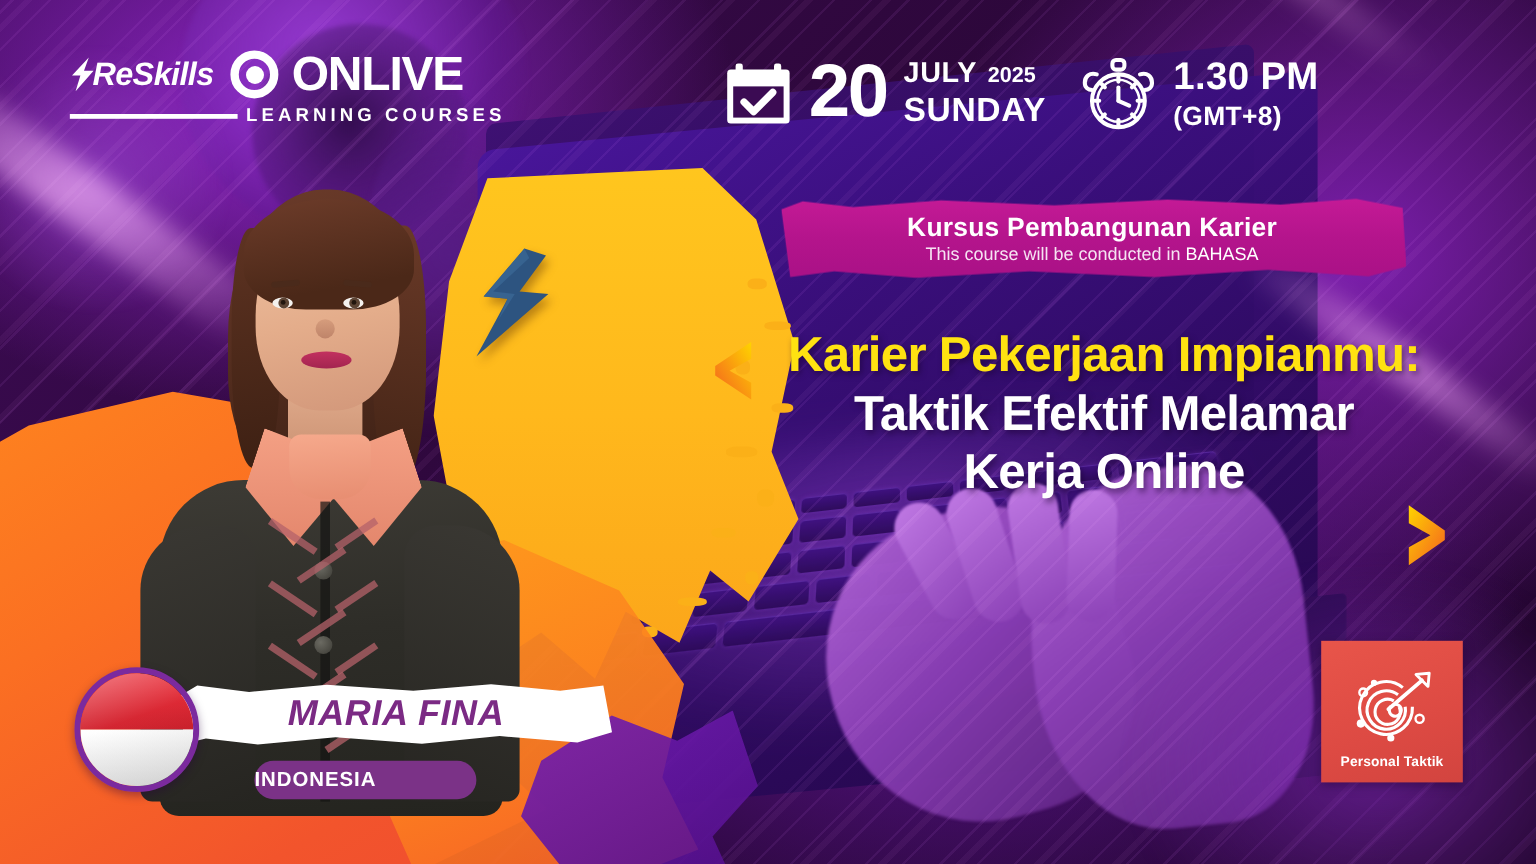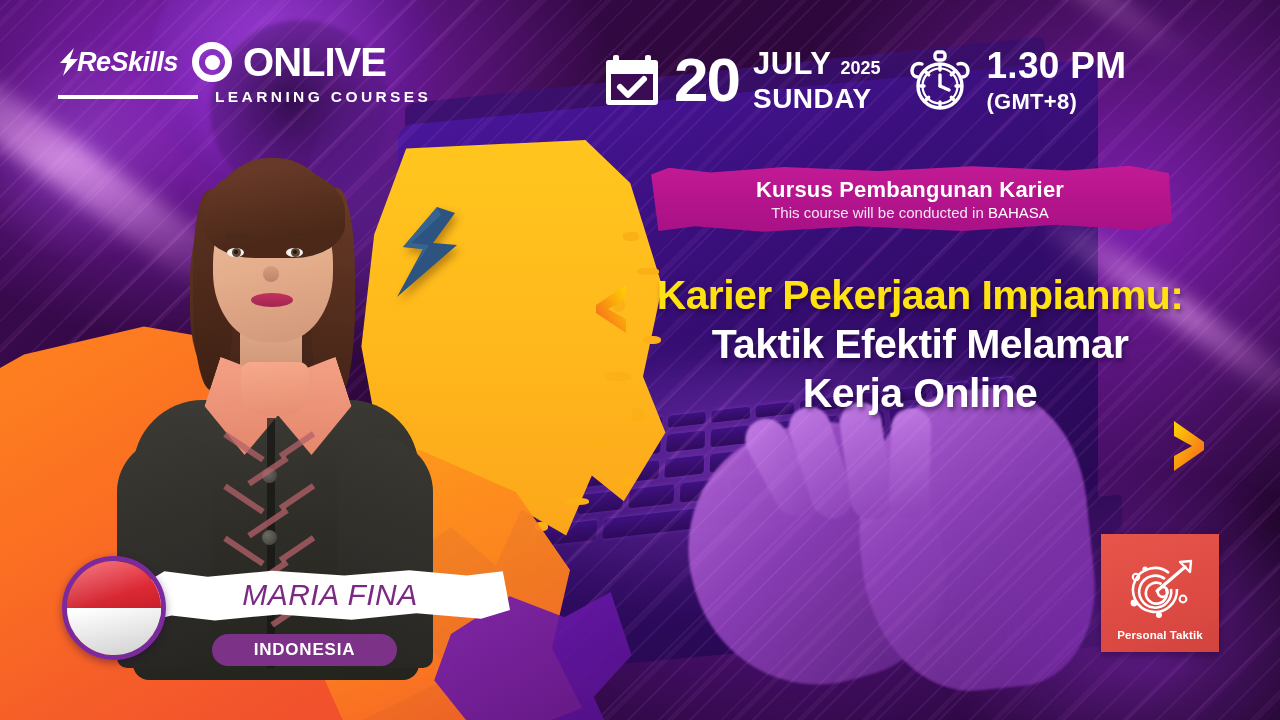--- a/index.html
+++ b/index.html
@@ -157,40 +157,40 @@
   }
   .onlive-wrap{ display:flex; align-items:center; gap:11px; }
   .onlive-dot{
     width:40px; height:40px; border-radius:50%; border:7px solid #fff;
     display:flex; align-items:center; justify-content:center; flex:none;
   }
   .onlive-dot i{ width:15px; height:15px; background:#fff; border-radius:50%; display:block; }
   .onlive-text{
     color:#fff; font-size:40px; font-weight:bold; letter-spacing:-1px; line-height:.95;
   }
-  .logo-underline{ margin-top:6px; display:flex; align-items:center; gap:17px; }
+  .logo-underline{ margin-top:6px; display:flex; align-items:center; gap:7px; }
   .logo-rule{ flex:none; width:140px; height:4px; background:#fff; }
   .learning-text{
     color:#fff; font-size:15.5px; font-weight:bold; letter-spacing:3.4px; white-space:nowrap;
   }
 
   .datetime{
     position:absolute; left:604px; top:45px; display:flex; align-items:center; gap:28px;
   }
   .dt-group{ display:flex; align-items:center; gap:14px; }
   .cal-icon{ width:56px; height:56px; flex:none; }
   .dt-day{ color:#fff; font-size:62px; font-weight:bold; line-height:.88; letter-spacing:-2px; }
   .dt-right{ display:flex; flex-direction:column; gap:1px; }
   .dt-line1{ display:flex; align-items:baseline; gap:9px; }
-  .dt-month{ color:#fff; font-size:31px; font-weight:bold; letter-spacing:.5px; }
+  .dt-month{ color:#fff; font-size:24px; font-weight:bold; letter-spacing:.5px; }
   .dt-year{ color:#fff; font-size:18px; font-weight:bold; }
   .dt-weekday{ color:#fff; font-size:28px; font-weight:bold; letter-spacing:.5px; }
   .clock-icon{ width:64px; height:64px; flex:none; }
   .time-col{ display:flex; flex-direction:column; gap:2px; }
-  .time-main{ color:#fff; font-size:37px; font-weight:bold; letter-spacing:.3px;text-align:right; }
+  .time-main{ color:#fff; font-size:32px; font-weight:bold; letter-spacing:.3px;text-align:right; }
   .time-tz{ color:#fff; font-size:22px; font-weight:bold; letter-spacing:.3px; }
 
   
   .pink-banner{
     position:absolute; left:648px; top:165px; width:524px; height:68px;
     background:linear-gradient(180deg,#c41a96 0%, #b4148c 50%, #a91186 100%);
     clip-path:polygon(0.6% 14%, 4% 4%, 12% 11%, 26% 3%, 44% 9%, 62% 2%, 80% 8%,
                       92% 1%, 99.4% 12%, 100% 84%, 94% 96%, 78% 88%, 60% 97%,
                       40% 90%, 22% 98%, 9% 90%, 2% 97%);
     display:flex; flex-direction:column; align-items:center; justify-content:center; gap:1px;
@@ -219,27 +219,27 @@
   
   .name-plate{
     position:absolute; left:150px; top:568px; width:360px; height:54px;
     background:#fff;
     clip-path:polygon(0% 22%, 4% 6%, 16% 16%, 34% 5%, 54% 14%, 72% 4%, 88% 14%,
                       98% 6%, 100% 78%, 92% 94%, 74% 84%, 56% 96%, 36% 86%,
                       18% 97%, 6% 88%, 1% 96%);
     display:flex; align-items:center; justify-content:center;
   }
   .speaker-name{
-    color:#7b2a84; font-size:30px; font-weight:normal; font-style:italic;
+    color:#7b2a84; font-size:30px; font-weight:bold; font-style:italic;
     letter-spacing:.5px;
   }
   .country-pill{
     position:absolute; left:212px; top:634px; width:185px; height:32px;
     background:#7b3287; border-radius:16px;
-    display:flex; align-items:center; justify-content:center;
+    display:flex; align-items:center; 
   }
   .country-text{ color:#fff; font-size:17px; font-weight:bold; letter-spacing:.8px; }
   .flag-circle{
     position:absolute; left:62px; top:556px; width:104px; height:104px;
     border-radius:50%; border:5px solid #7b2a9e; overflow:hidden;
     box-shadow:0 3px 8px rgba(40,0,60,.4);
   }
   .flag-red{ height:50%; background:linear-gradient(180deg,#e8232f,#cf1a26); }
   .flag-white{ height:50%; background:linear-gradient(180deg,#ffffff,#ececec); }
   .flag-gloss{

